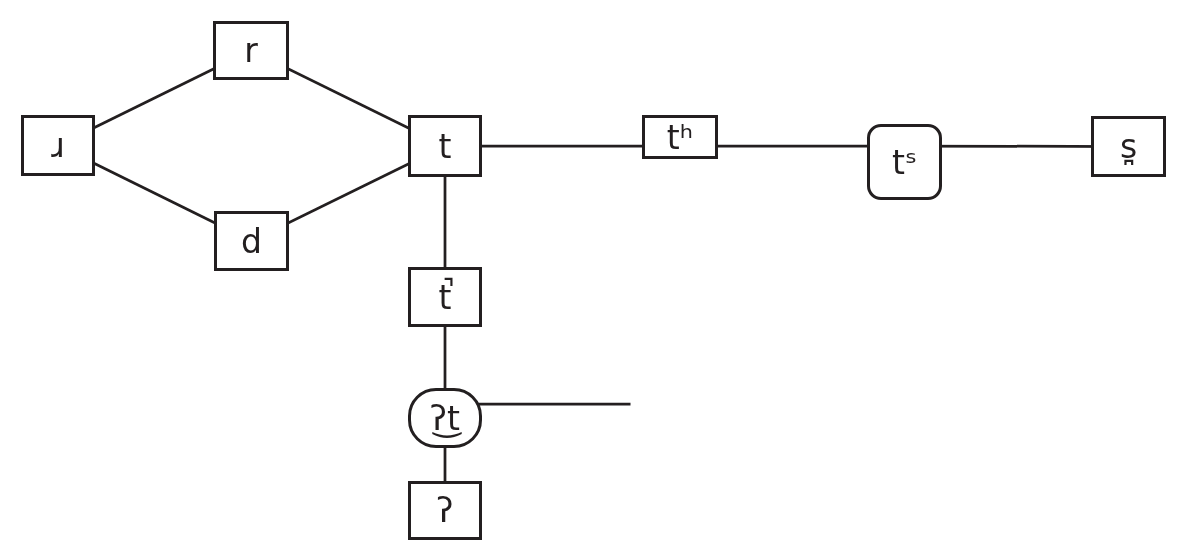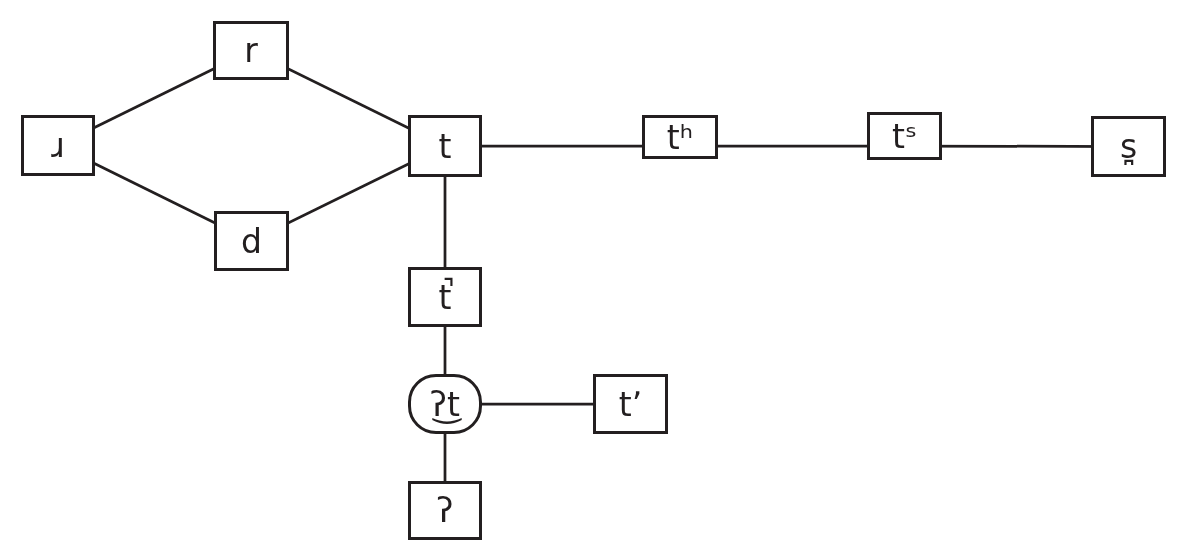--- a/index.html
+++ b/index.html
@@ -39,24 +39,24 @@
     font-size: 33px;
     line-height: 1;
     user-select: none;
   }
   
   .node-turned-r       { left: 21px;   top: 115px; width: 74px; height: 61px; }
   .node-r              { left: 213px;  top: 21px;  width: 76px; height: 59px; }
   .node-d              { left: 214px;  top: 211px; width: 75px; height: 60px; }
   .node-t              { left: 408px;  top: 115px; width: 74px; height: 62px; }
   .node-t-aspirated    { left: 642px;  top: 115px; width: 76px; height: 44px; }
-  .node-t-affricated   { left: 867px;  top: 112px; width: 75px; height: 48px; }
+  .node-t-affricated   { left: 867px;  top: 124px; width: 75px; height: 76px; border-radius: 14px; }
   .node-s-dental       { left: 1091px; top: 116px; width: 75px; height: 61px; }
   .node-t-unreleased   { left: 408px;  top: 267px; width: 74px; height: 60px; }
-  .node-preglottalized { left: 408px;  top: 374px; width: 74px; height: 60px; border-radius: 28px; }
+  .node-preglottalized { left: 408px;  top: 388px; width: 74px; height: 60px; border-radius: 28px; }
   .node-t-ejective     { left: 593px;  top: 374px; width: 75px; height: 60px; }
   .node-glottal-stop   { left: 408px;  top: 481px; width: 74px; height: 59px; }
 </style>
 </head>
 <body>
 
 <div class="canvas">
 
   <svg class="edges-layer" viewBox="0 0 1190 549" xmlns="http://www.w3.org/2000/svg">
     <line class="edge" x1="58" y1="145.5" x2="251" y2="50.5"></line>
@@ -101,21 +101,18 @@
   </div>
 
   <div class="node node-t-unreleased">
     <span>t̚</span>
   </div>
 
   <div class="node node-preglottalized">
     <span>ʔ͜t</span>
   </div>
 
-  <div class="node node-t-ejective">
-    <span>tʼ</span>
-  </div>
 
   <div class="node node-glottal-stop">
     <span>ʔ</span>
   </div>
 
 </div>
 
 </body></html>

